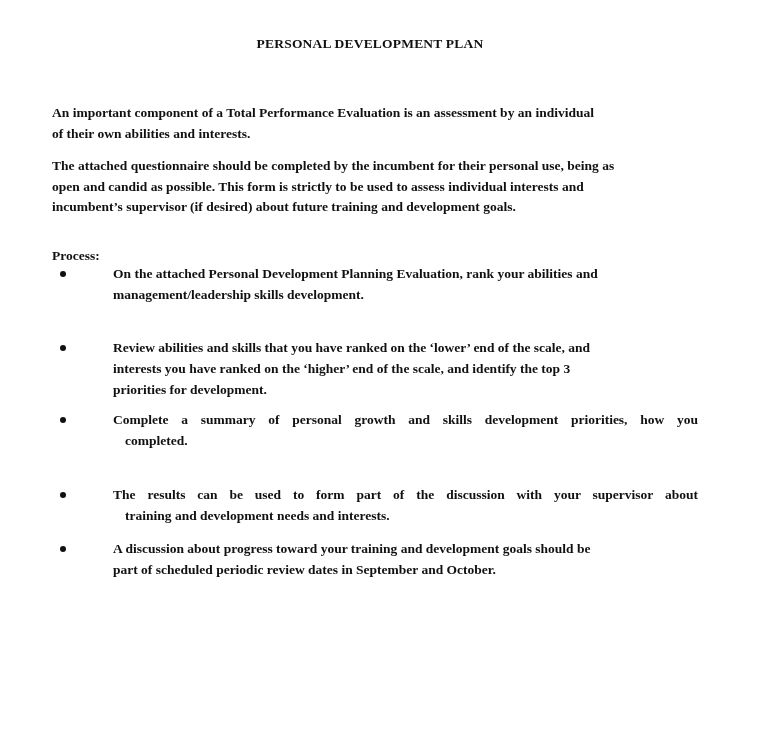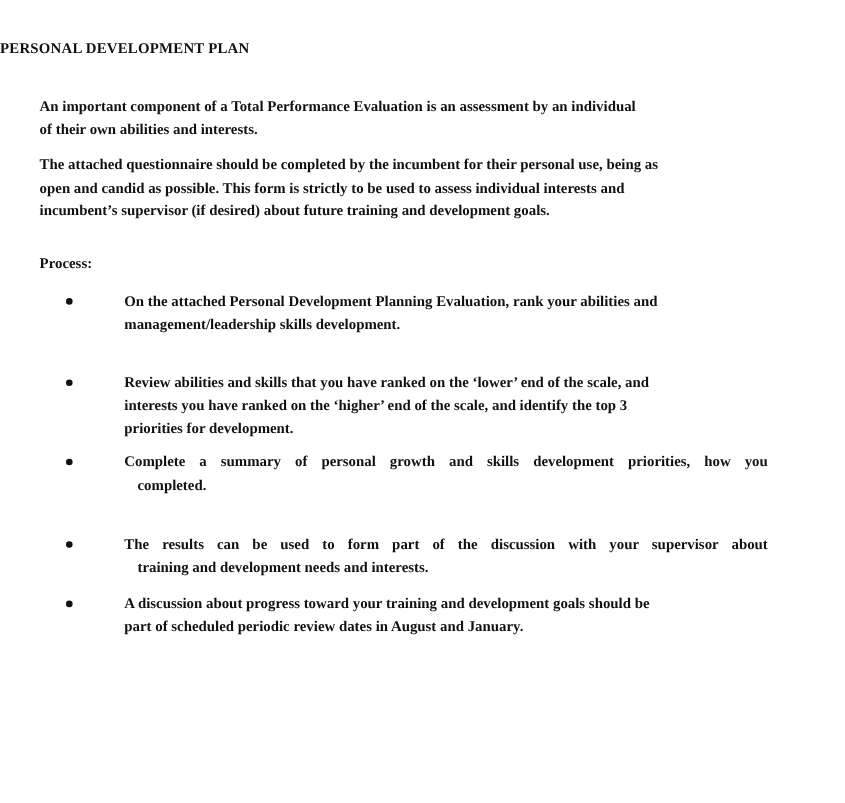--- a/index.html
+++ b/index.html
@@ -21,33 +21,33 @@
       top: 0;
       width: 768px;
       height: 730px;
       background: #ffffff;
     }
     .title {
       position: absolute;
       top: 36px;
       left: 0;
       width: 740px;
-      text-align: left;
+      text-align: center;
       font-weight: bold;
       font-size: 13.5px;
       letter-spacing: 0.2px;
       margin: 0;
     }
     .para {
       position: absolute;
       left: 36px;
       width: 680px;
       font-size: 13.5px;
       line-height: 20.5px;
-      margin: 0;
+      margin: 16px;
       font-weight: 600;
     }
     .para .line {
       display: block;
       white-space: nowrap;
     }
     #intro { top: 87px; }
     #purpose { top: 140px; }
     #process-label { top: 230px; }
 
@@ -150,18 +150,18 @@
       <p class="bullet-text justified">
         <span class="line">The results can be used to form part of the discussion with your supervisor about</span>
         <span class="line last">training and development  needs and interests.</span>
       </p>
     </li>
 
     <li class="bullet-item" style="top:539px;">
       <span class="bullet-dot"></span>
       <p class="bullet-text">
         <span class="line">A discussion  about progress toward your training and development goals should be</span>
-        <span class="line">part of scheduled  periodic review  dates in August  and January.</span>
+        <span class="line">part of scheduled  periodic review  dates in September  and October.</span>
       </p>
     </li>
 
   </ul>
 </div>
 
 </body></html>

